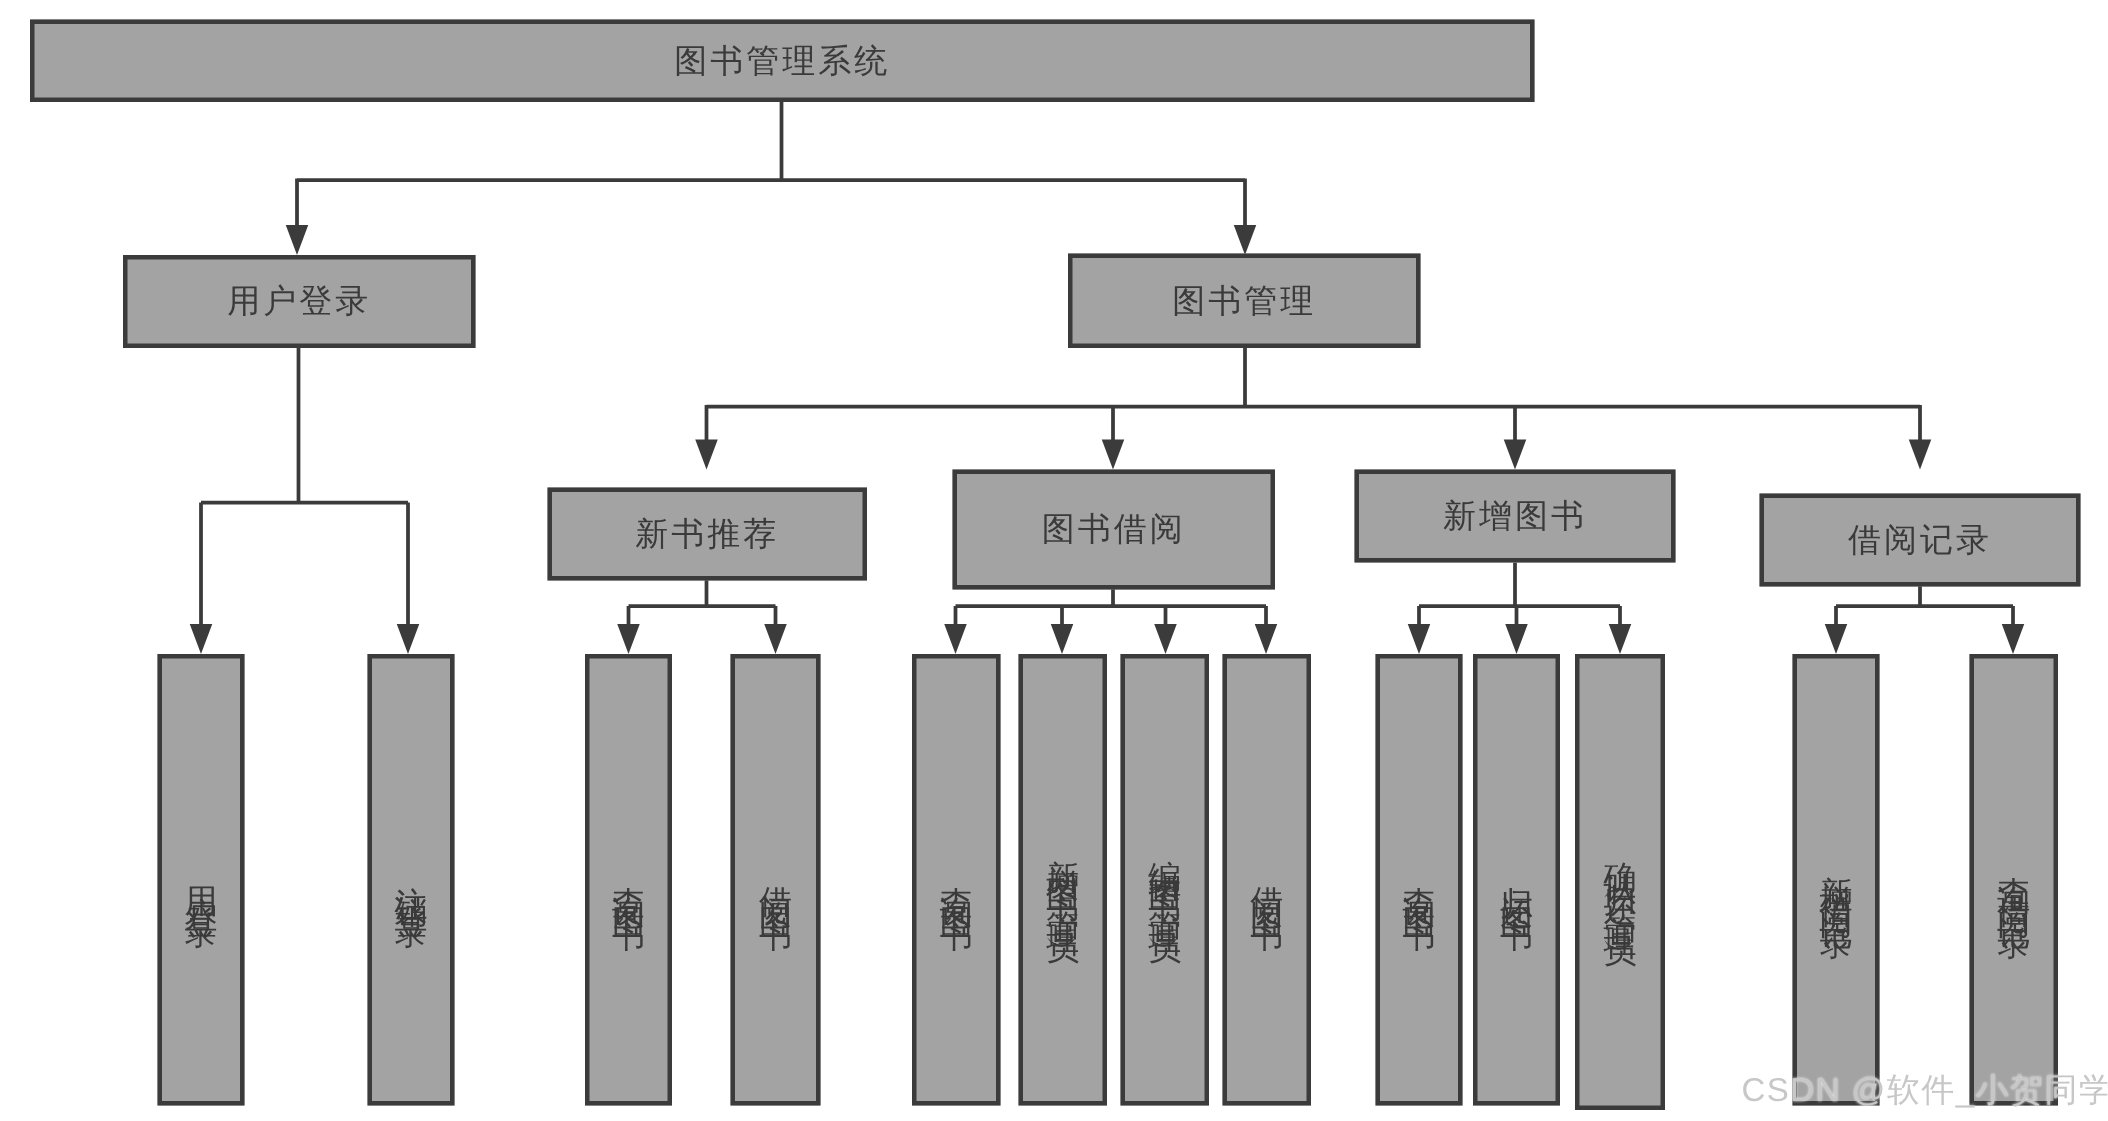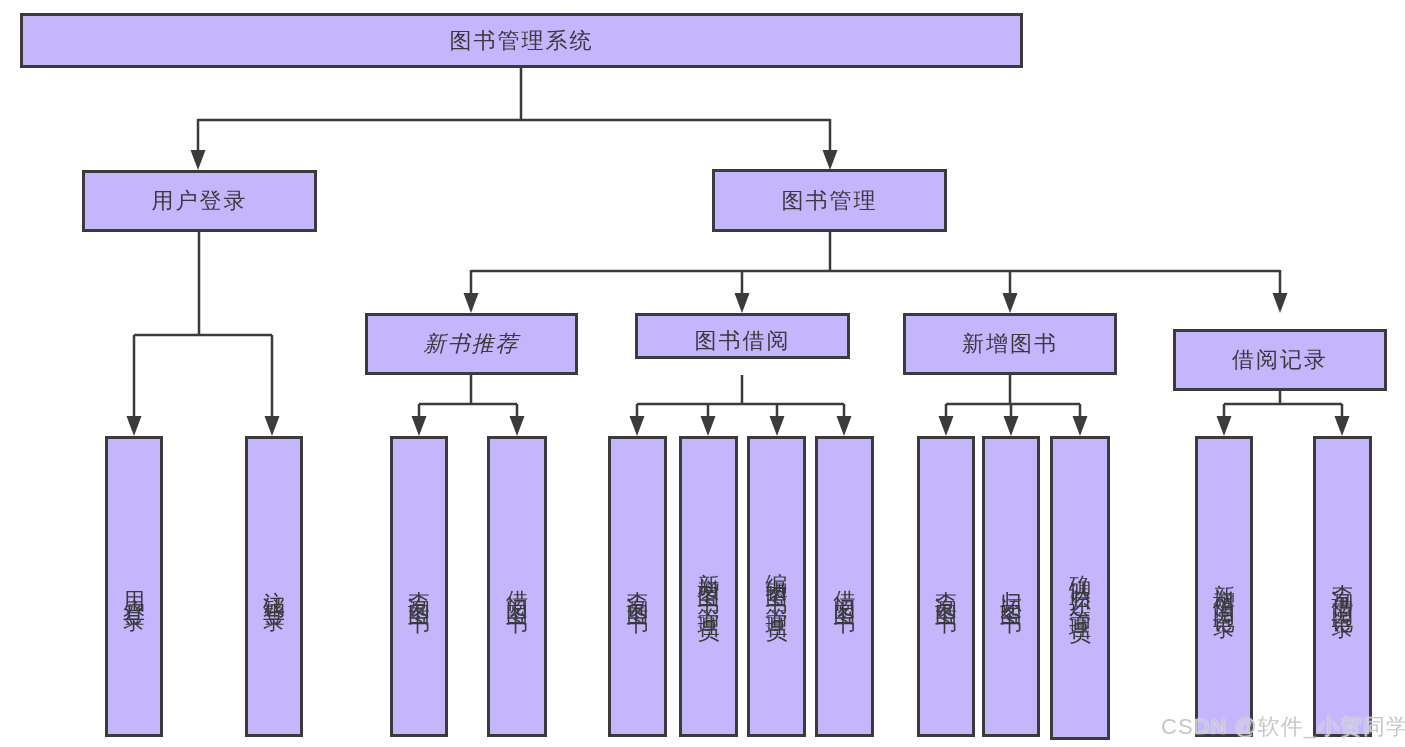--- a/index.html
+++ b/index.html
@@ -18,21 +18,21 @@
   }
   .edges {
     position: absolute;
     left: 0; top: 0;
     width: 1405px; height: 747px;
     z-index: 1;
   }
   .node {
     position: absolute;
     box-sizing: border-box;
-    background: #c4b5fd;
+    background: #a3a3a3;
     border: 3px solid #3b3b3b;
     display: flex;
     align-items: center;
     justify-content: center;
     z-index: 2;
     font-size: 22px;
     letter-spacing: 2px;
     color: #3a3a3a;
   }
   .vnode {
@@ -83,24 +83,24 @@
     <span>图书管理系统</span>
   </div>
 
   <div class="node" style="left:82px; top:170px; width:235px; height:62px;">
     <span>用户登录</span>
   </div>
   <div class="node" style="left:712px; top:169px; width:235px; height:63px;">
     <span>图书管理</span>
   </div>
 
-  <div class="node" style="left:365px; top:313px; width:213px; height:62px;font-style:italic;">
+  <div class="node" style="left:365px; top:325px; width:213px; height:62px;">
     <span>新书推荐</span>
   </div>
-  <div class="node" style="left:635px; top:313px; width:215px; height:46px;align-items:flex-end;">
+  <div class="node" style="left:635px; top:313px; width:215px; height:80px;">
     <span>图书借阅</span>
   </div>
   <div class="node" style="left:903px; top:313px; width:214px; height:62px;">
     <span>新增图书</span>
   </div>
   <div class="node" style="left:1173px; top:329px; width:214px; height:62px;">
     <span>借阅记录</span>
   </div>
 
   <div class="node vnode" style="left:105px; top:436px; width:58px; height:301px;">

